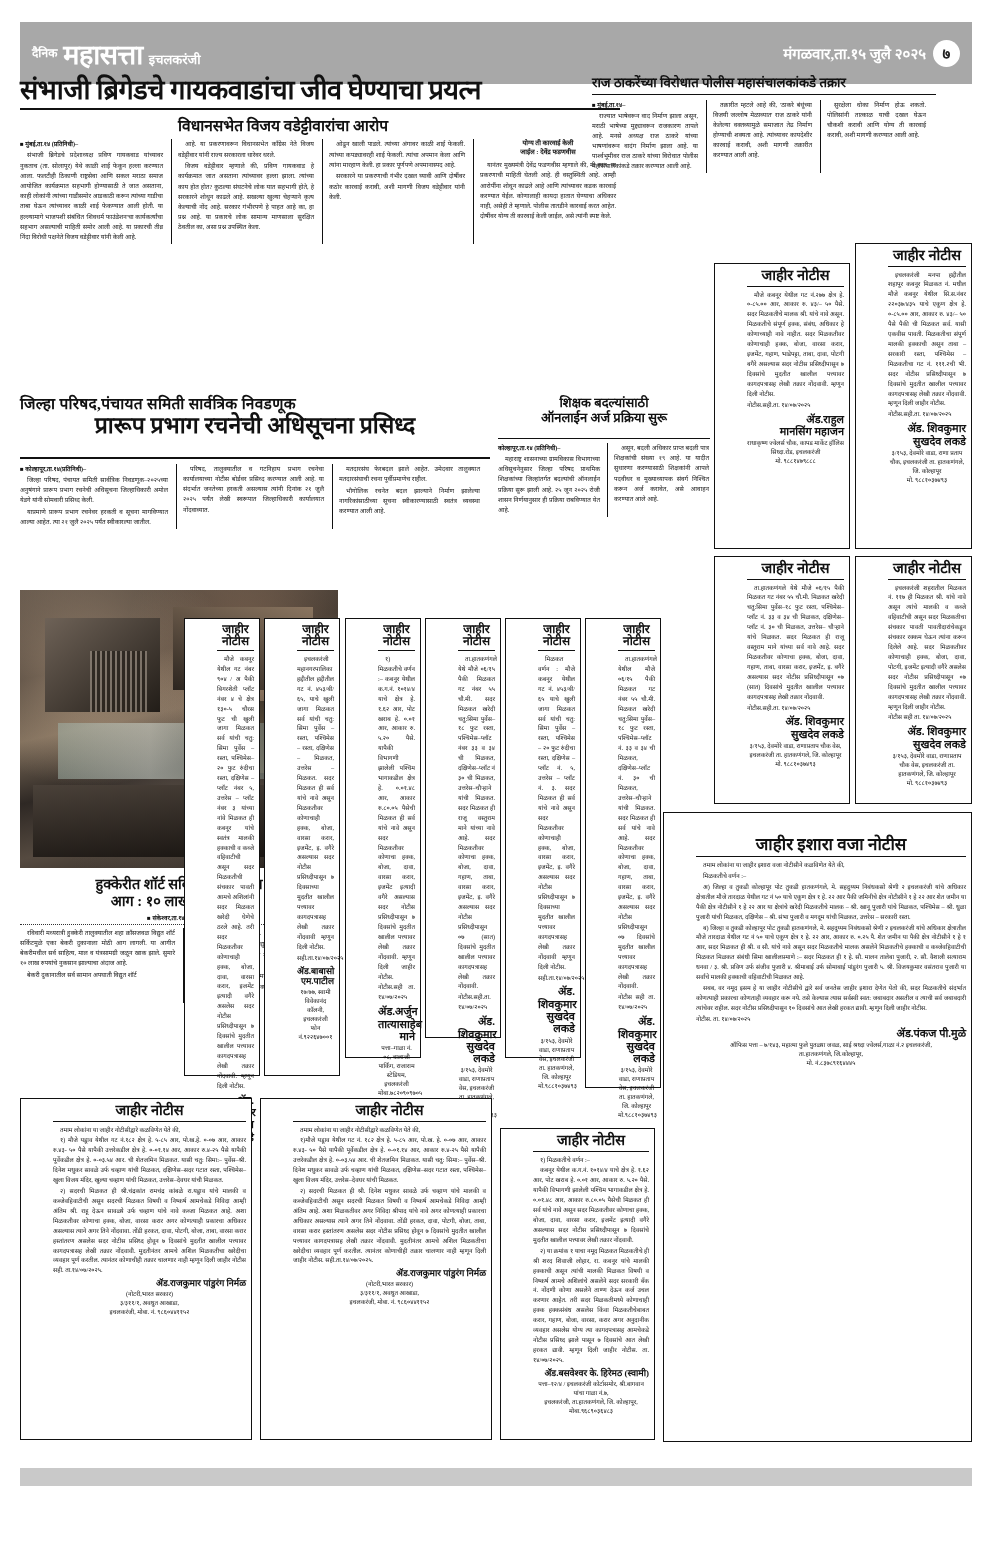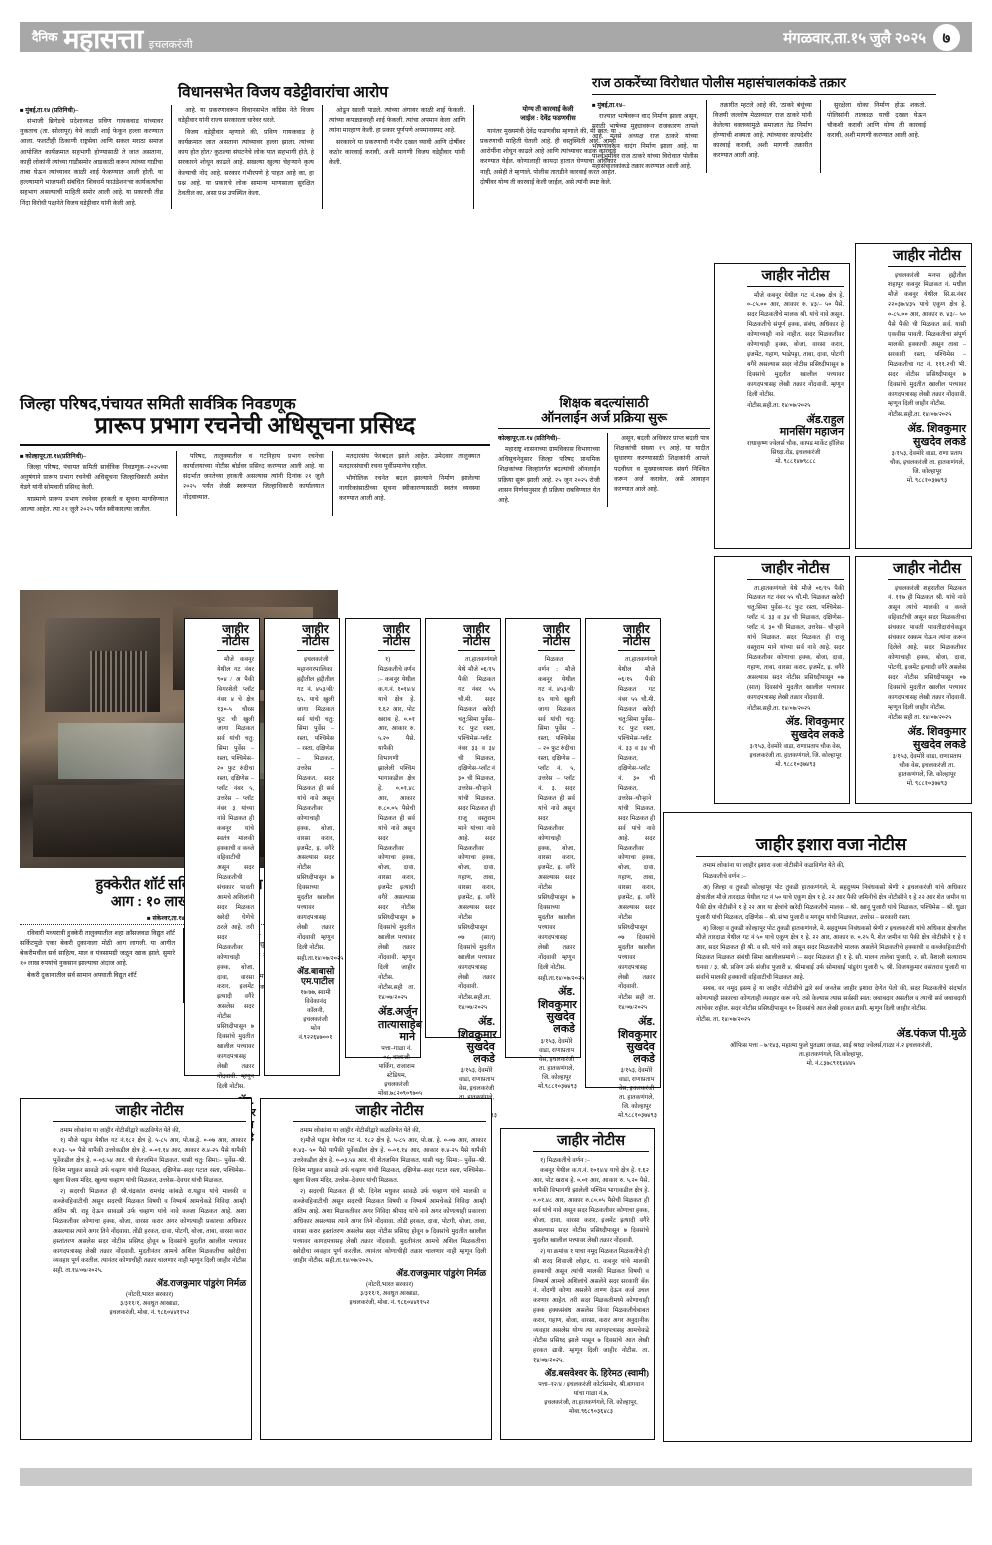--- a/index.html
+++ b/index.html
@@ -7,28 +7,28 @@
     width: 992px; height: 1545px;
     background: #ffffff;
     font-family: "Liberation Serif", "DejaVu Serif", serif;
     color: #111;
     overflow: hidden;
   }
   .page { width: 992px; height: 1545px; position: relative; padding: 0 20px; background:#fff; }
 
   
   .masthead {
-    position: absolute; left: 20px; top: 22px; width: 952px; height: 30px;
+    position: absolute; left: 20px; top: 22px; width: 952px; height: 62px;
     background: #a8a8a8; display: flex; align-items: center; justify-content: space-between;
     padding: 0 12px;
   }
   .mh-left { display: flex; align-items: baseline; gap: 6px; }
   .mh-dainik { font-size: 12px; font-weight: bold; color: #fff; position: relative; top: -7px; }
   .mh-title { font-size: 27px; font-weight: bold; color: #fff; letter-spacing: -0.5px; }
-  .mh-city { font-size: 11px; color: #fff; font-weight: normal; }
+  .mh-city { font-size: 13px; color: #fff; font-weight: bold; }
   .mh-right { display: flex; align-items: center; gap: 7px; }
   .mh-date { font-size: 15px; color: #fff; font-weight: bold; }
   .mh-pageno {
     width: 27px; height: 27px; border-radius: 50%; background: #fff; color: #222;
     display: flex; align-items: center; justify-content: center;
     font-size: 15px; font-weight: bold;
   }
 
   
   .body-txt { font-size: 6.3px; line-height: 1.62; text-align: justify; color: #1a1a1a; }
@@ -52,27 +52,27 @@
 
   
   .story2 { position: absolute; left: 592px; top: 76px; width: 344px; }
   .h-r1 { font-size: 13.2px; font-weight: bold; line-height: 1.1; border-bottom: 1.5px solid #111; padding-bottom: 3px; }
   .s2-cols { display: flex; gap: 8px; margin-top: 5px; }
   .s2-c { width: 106px; }
 
   
   .story3 { position: absolute; left: 20px; top: 392px; width: 470px; }
   .h-k1 { font-size: 15.5px; font-weight: bold; text-align: left; letter-spacing: 0.3px; }
-  .h-k2 { font-size: 23px; font-weight: bold; text-align: center; line-height: 1.08; border-bottom: 2px solid #111; padding-bottom: 5px; }
+  .h-k2 { font-size: 23px; font-weight: bold; text-align: center; line-height: 1.08; border-bottom: 2px solid #111; padding-bottom: 18px; }
   .s3-cols { display: flex; gap: 8px; margin-top: 5px; }
   .s3-c { width: 148px; }
 
   
   .story4 { position: absolute; left: 498px; top: 396px; width: 212px; }
-  .h-t { font-size: 13px; font-weight: bold; text-align: center; line-height: 1.12; border-bottom: 1.5px solid #111; padding-bottom: 3px; }
+  .h-t { font-size: 13px; font-weight: bold; text-align: center; line-height: 1.12; border-bottom: 1.5px solid #111; padding-bottom: 13px; }
   .s4-cols { display: flex; gap: 7px; margin-top: 4px; }
   .s4-c { width: 102px; }
 
   
   .photo {
     position: absolute; left: 20px; top: 590px; width: 318px; height: 278px;
     background:
       radial-gradient(ellipse at 22% 28%, rgba(210,180,150,0.55), transparent 42%),
       radial-gradient(ellipse at 72% 18%, rgba(180,140,110,0.45), transparent 38%),
       radial-gradient(ellipse at 48% 72%, rgba(90,80,72,0.6), transparent 50%),
@@ -139,20 +139,21 @@
       <span class="mh-title">महासत्ता</span>
       <span class="mh-city">इचलकरंजी</span>
     </div>
     <div class="mh-right">
       <span class="mh-date">मंगळवार,ता.१५ जुलै २०२५</span>
       <span class="mh-pageno">७</span>
     </div>
   </div>
 
   <div class="story1">
+    <div class="h-main">संभाजी ब्रिगेडचे गायकवाडांचा जीव घेण्याचा प्रयत्न</div>
     <div class="s1-sub">विधानसभेत विजय वडेट्टीवारांचा आरोप</div>
     <div class="s1-cols">
       <div class="s1-c">
         <div class="dateline">■ मुंबई,ता.१४ (प्रतिनिधी)–</div>
         <div class="body-txt">
             <p>संभाजी ब्रिगेडचे प्रदेशाध्यक्ष प्रविण गायकवाड यांच्यावर नुकताच (ता. सोलापूर) येथे काळी शाई फेकून हल्ला करण्यात आला. फलटीही ठिकाणी राष्ट्रसेवा आणि सकल मराठा समाज आयोजित कार्यक्रमात सहभागी होण्यासाठी ते जात असताना, काही लोकांनी त्यांच्या गाडीसमोर आडकाठी करून त्यांच्या गाडीचा ताबा घेऊन त्यांच्यावर काळी शाई फेकण्यात आली होती. या हल्ल्यामागे भाजपशी संबंधित 'शिवधर्म फाउंडेशन'चा कार्यकर्त्यांचा सहभाग असल्याची माहिती समोर आली आहे. या प्रकारची तीव्र निंदा विरोधी पक्षनेते विजय वडेट्टीवार यांनी केली आहे.</p>
           </div>
       </div>
       <div class="s1-c col-rule">
         <div class="body-txt">

